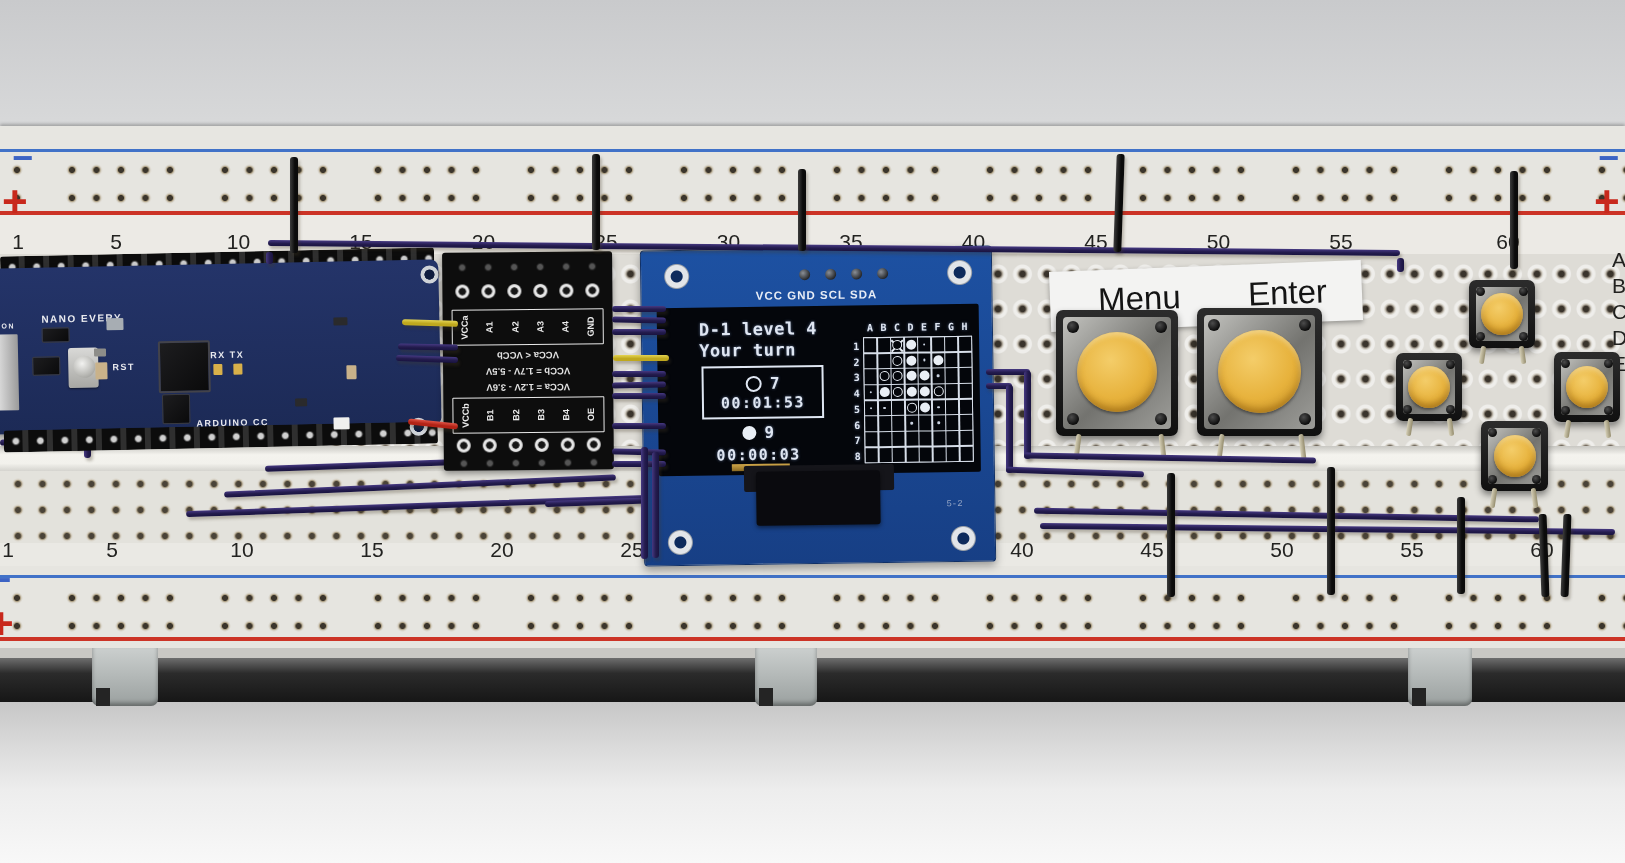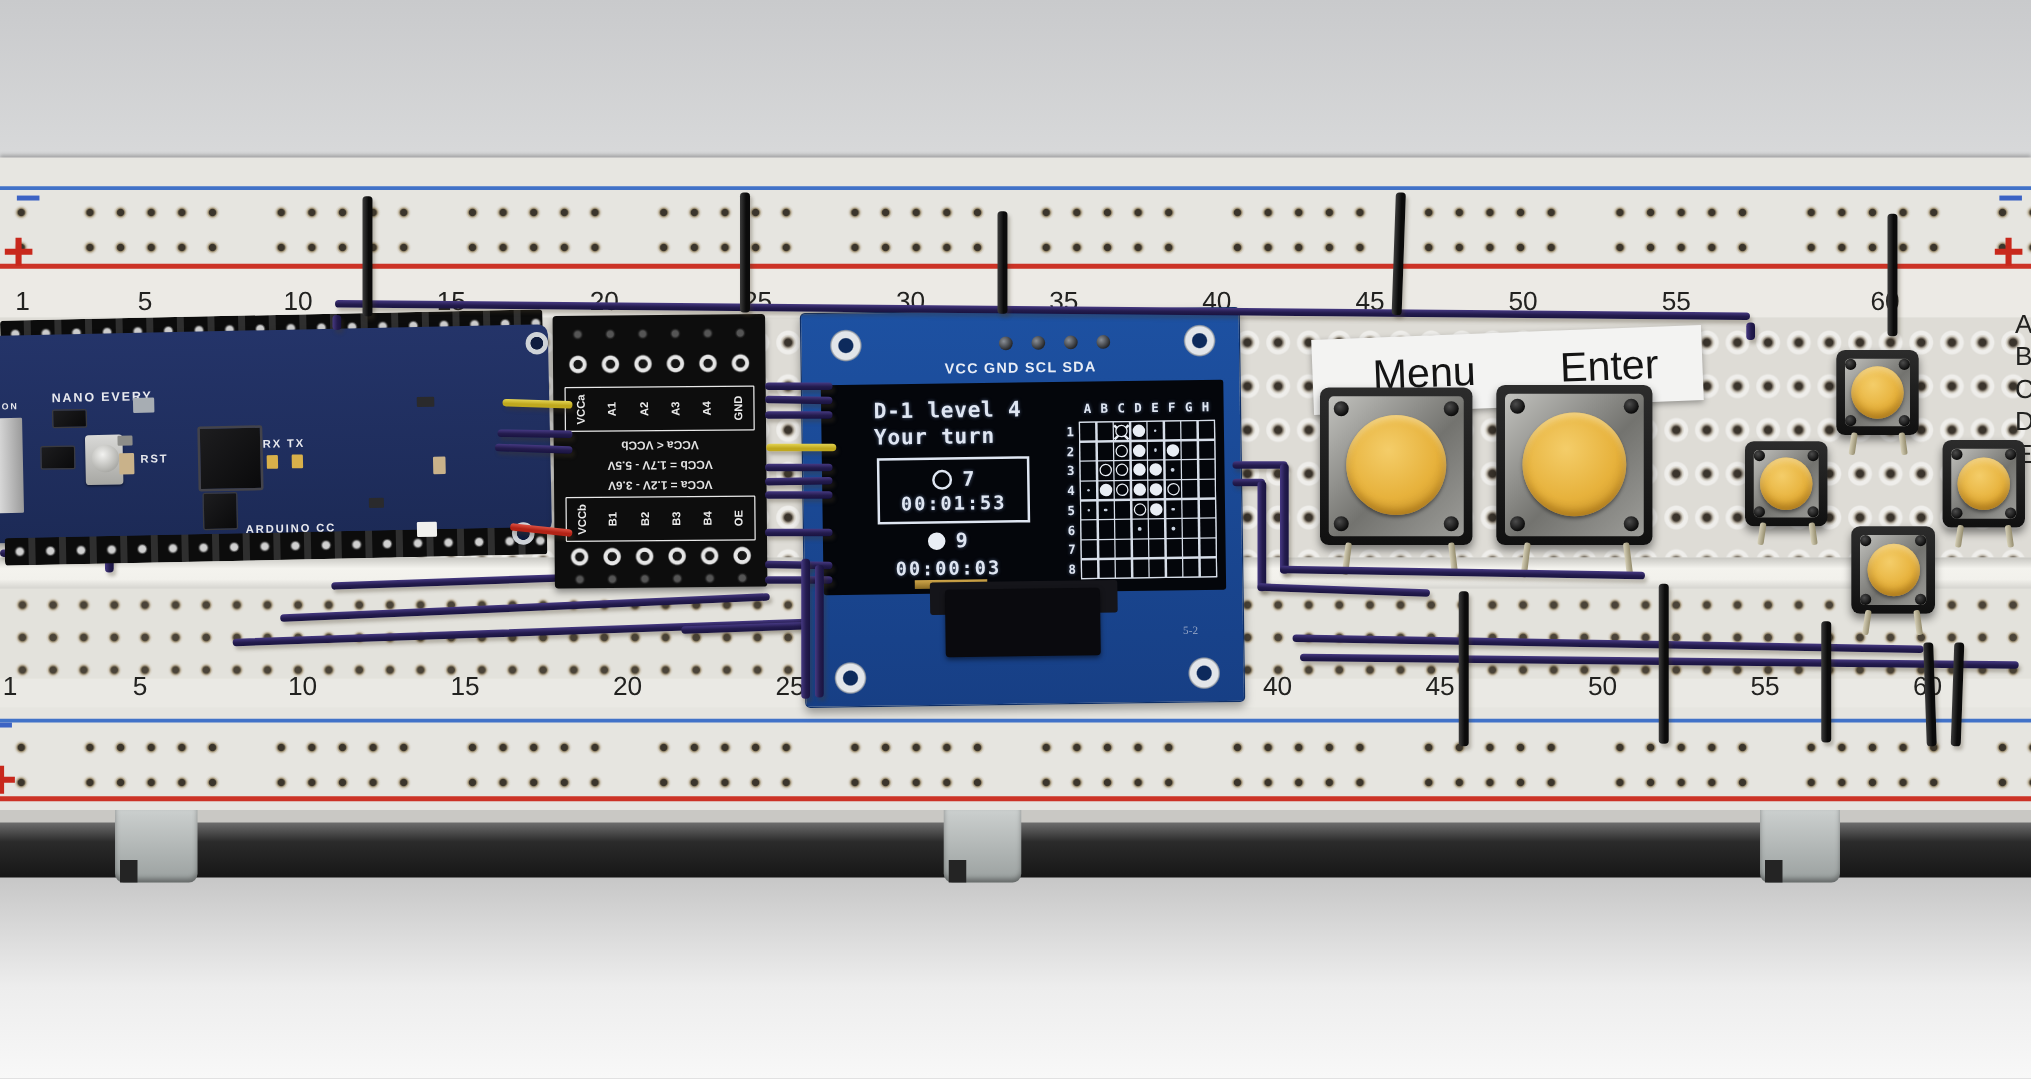--- a/index.html
+++ b/index.html
@@ -119,21 +119,21 @@
   .pc-b{width:10px;height:10px;background:#e9eef5;border-radius:50%;}
   .pc-d{width:2.6px;height:2.6px;background:#c8d1df;border-radius:50%;}
   .xm{position:absolute;left:-2px;top:50%;width:16px;height:1.7px;background:#e9eef5;}
   .xm.a{transform:rotate(45deg);} .xm.b{transform:rotate(-45deg);}
   .pc-w.onx{background:#04060b;position:relative;}
   .gb-col{position:absolute;transform:translateX(-50%);top:17px;font-size:10px;font-weight:bold;}
   .gb-row{position:absolute;left:199px;transform:translate(-50%,-50%);font-size:10px;font-weight:bold;}
   .ribbon{position:absolute;left:100px;top:216px;width:150px;height:26px;background:#15151a;border-radius:2px;}
   .ribbon2{position:absolute;left:112px;top:222px;width:124px;height:54px;background:#0a0a0e;border-radius:3px;box-shadow:0 2px 4px rgba(0,0,0,.5);}
   .goldbar{position:absolute;left:88px;top:214px;width:58px;height:7px;background:linear-gradient(#cfa64a,#8a6a22);}
-  .corner-txt{position:absolute;font-size:9px;color:#93a4c4;font-family:Liberation Serif, serif;}
+  .corner-txt{position:absolute;font-size:9px;color:#93a4c4;font-family:Liberation Mono, monospace;}
 
   
   .label-strip{left:1050px;top:266px;width:312px;height:60px;background:#f3f3f2;transform:rotate(-2.2deg);
      box-shadow:0 2px 5px rgba(0,0,0,.35);display:flex;align-items:center;}
   .label-strip span{position:absolute;font-size:33px;color:#141414;}
   .btn{position:absolute;background:linear-gradient(#2c2c2c,#101010);border-radius:7px;box-shadow:0 4px 7px rgba(0,0,0,.45);}
   .btn .plate{position:absolute;left:7px;top:7px;right:7px;bottom:7px;border-radius:4px;
      background:linear-gradient(135deg,#c2c2be,#73736f 55%,#9d9d99);}
   .btn .sc{position:absolute;width:12px;height:12px;border-radius:50%;background:radial-gradient(circle at 38% 35%,#4c4c4c,#0c0c0c 70%);}
   .btn .cap{position:absolute;border-radius:50%;

